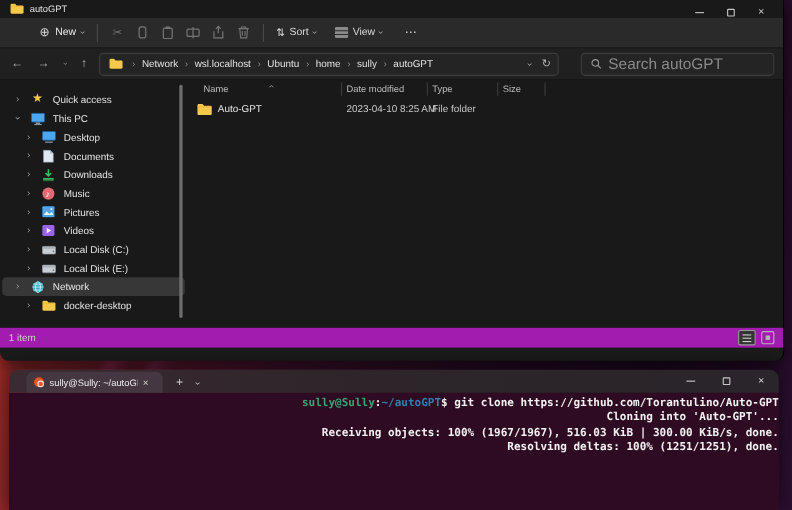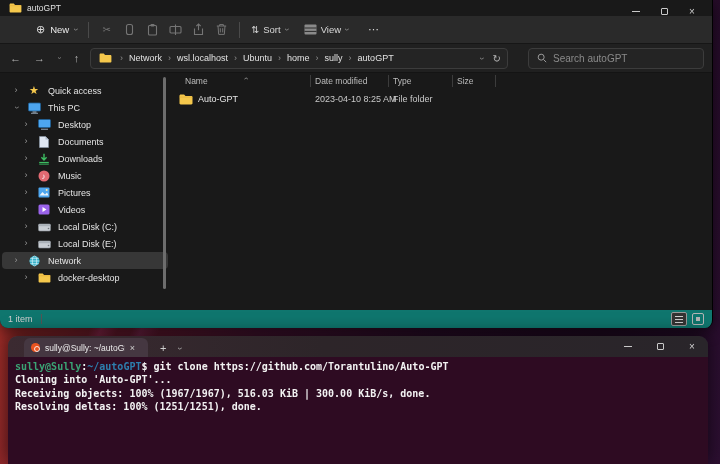--- a/index.html
+++ b/index.html
@@ -39,21 +39,21 @@
   .tb-more{ color:#d8d8d8; font-size:11px; margin-left:4px; }
 
   .ex-address{ height:29px; display:flex; align-items:center; background:#202020; padding-left:10px; border-bottom:1px solid #141414; }
   .nav-group{ display:flex; align-items:center; gap:13px; width:80px; color:#b5b5b5; font-size:11px; }
   .nav-group .small{ font-size:8px; color:#8d8d8d; }
   .crumb-box{ width:418px; height:21px; background:#242424; border:1px solid #3c3c3c; border-radius:4px; display:flex; align-items:center; padding:0 6px 0 8px; }
   .crumbs{ display:flex; align-items:center; gap:6px; flex:1; color:#e2e2e2; font-size:9px; white-space:nowrap; }
   .crumb-sep{ color:#8f8f8f; font-size:9px; }
   .crumb-end{ display:flex; align-items:center; gap:10px; color:#b5b5b5; }
   .search-box{ width:176px; height:21px; margin-left:20px; background:#242424; border:1px solid #3c3c3c; border-radius:4px; display:flex; align-items:center; gap:6px; padding:0 8px; }
-  .search-box input{ background:transparent; border:none; outline:none; color:#cfcfcf; font-size:10px; width:130px; font-family:"Liberation Sans",sans-serif; }
+  .search-box input{ background:transparent; border:none; outline:none; color:#cfcfcf; font-size:14px; width:130px; font-family:"Liberation Sans",sans-serif; }
   .search-box input::placeholder{ color:#8a8a8a; }
 
   .ex-body{ display:flex; height:237px; background:#191919; }
   .sidebar{ width:170px; position:relative; padding-top:9px; }
   .si{ display:flex; align-items:center; gap:7px; height:17px; padding-left:10px; color:#e4e4e4; font-size:9px; margin:0 2px; border-radius:4px; }
   .si.lvl1{ padding-left:20px; }
   .si.selected{ background:#373737; }
   .si .chev{ width:8px; text-align:center; }
   .si .sicon{ width:14px; display:flex; justify-content:center; }
   .si.gap-top{ margin-top:9px; }
@@ -62,21 +62,21 @@
 
   .main{ flex:1; position:relative; }
   .col-head{ position:relative; height:17px; color:#bdbdbd; font-size:8.5px;text-align:center; }
   .col-head span{ position:absolute; top:3px; }
   .col-sep{ position:absolute; top:2px; width:1px; height:12px; background:#3c3c3c; }
   .file-row{ position:relative; height:16px; margin-top:3px; color:#e6e6e6; font-size:9px; }
   .file-row span{ position:absolute; top:1px; }
   .file-row .ficon{ top:1px; }
   .dimtxt{ color:#c9c9c9; }
 
-  .ex-status{ position:absolute; bottom:0; left:0; right:0; height:18px; background:#0f766e; display:flex; align-items:center; justify-content:space-between; padding:0 8px; }
+  .ex-status{ position:absolute; bottom:12px; left:0; right:0; height:18px; background:#a21caf; display:flex; align-items:center; justify-content:space-between; padding:0 8px; }
   .st-left{ display:flex; align-items:center; gap:8px; color:#cfcfcf; font-size:9px; }
   .st-div{ width:1px; height:10px; background:#555; }
   .st-right{ display:flex; align-items:center; gap:5px; }
   .vt1{ width:16px; height:14px; border:1px solid #9a9a9a; background:#343434; border-radius:2px; display:flex; align-items:center; justify-content:center; }
   .vt1 .lines{ width:8px; height:7px; border-top:1.5px solid #cfcfcf; border-bottom:1.5px solid #cfcfcf; position:relative; }
   .vt1 .lines::after{ content:""; position:absolute; left:0; top:2.2px; width:8px; height:1.5px; background:#cfcfcf; }
   .vt2{ width:12px; height:12px; border:1.5px solid #b5b5b5; border-radius:2px; display:flex; align-items:center; justify-content:center; }
   .vt2 i{ width:4px; height:4px; background:#b5b5b5; display:block; }
 
   
@@ -88,21 +88,21 @@
   .t-tab{ margin-left:16px; width:124px; height:19px; background:#453741; border-radius:6px 6px 0 0; display:flex; align-items:center; gap:5px; padding:0 13px 0 7px; color:#ececec; font-size:8.5px; }
   .t-tab .title{ flex:1; white-space:nowrap; overflow:hidden; }
   .t-tab .x{ color:#cfcfcf; font-size:9px; }
   .ubuntu-dot{ width:9px; height:9px; border-radius:50%; background:#e95420; position:relative; flex:none; }
   .ubuntu-dot::after{ content:""; position:absolute; left:2.5px; top:2.5px; width:4px; height:4px; border-radius:50%; border:1px solid rgba(255,255,255,.85); }
   .t-newtab{ color:#cfcfcf; font-size:11px; margin:0 0 3px 12px; }
   .t-tabchev{ color:#b8b8b8; margin:0 0 4px 12px; }
   .t-ctl{ position:absolute; right:0; top:0; height:21px; display:flex; }
   .t-ctl .wbtn{ width:32px; display:flex; align-items:center; justify-content:center; color:#cfcfcf; font-size:10px; }
   .t-body{ height:107px; background:#2e0b22; padding:4px 0 0 7px; font-family:"DejaVu Sans Mono", monospace; font-size:10px; font-weight:700; color:#f2f2f2; }
-  .t-line{ height:13.4px; white-space:pre; }
+  .t-line{ height:13.4px; white-space:pre;text-align:right; }
   .p-user{ color:#3aa374; }
   .p-path{ color:#2d7fae; }
   .p-sym{ margin-right:6px; }
   .cursor{ display:inline-block; width:3.5px; height:11px; background:#eaeaea; vertical-align:-1.5px; }
 </style>
 </head>
 <body>
 
 <div class="explorer">
 

